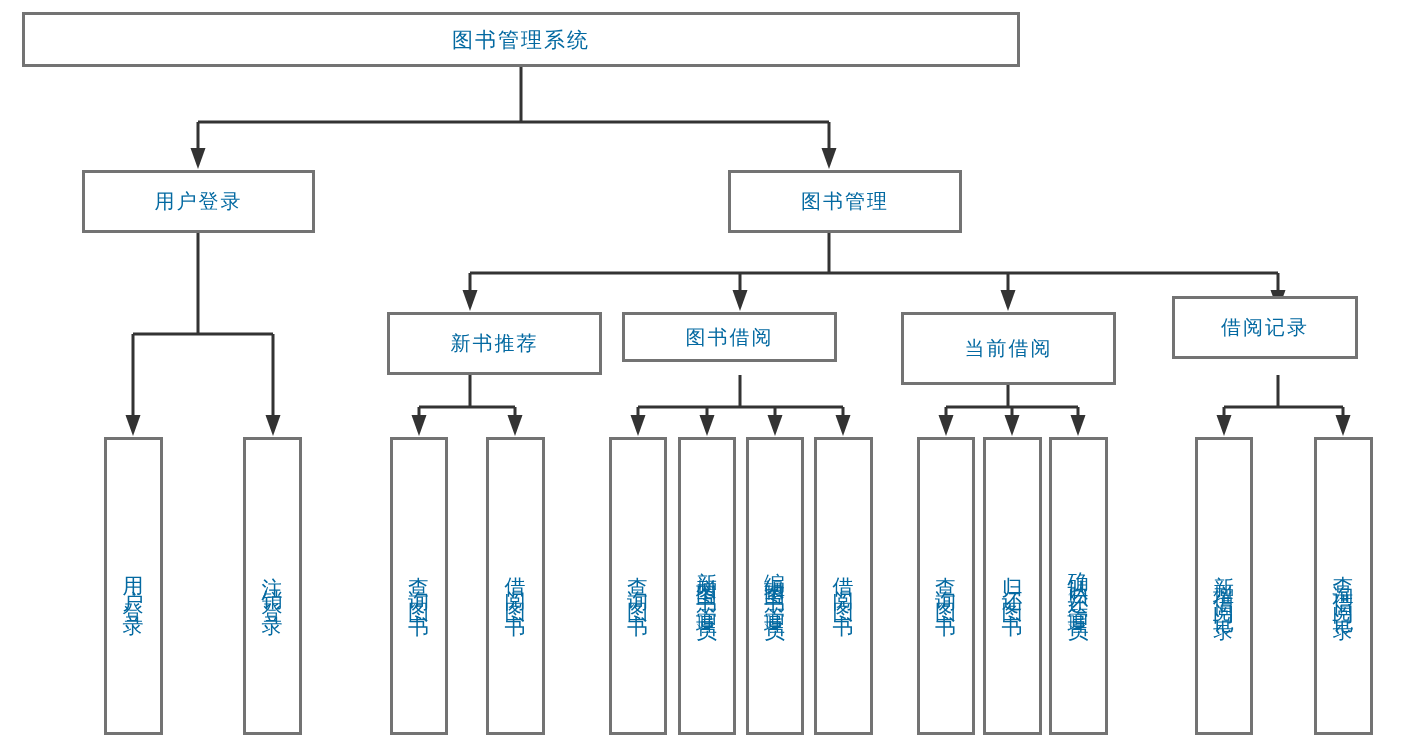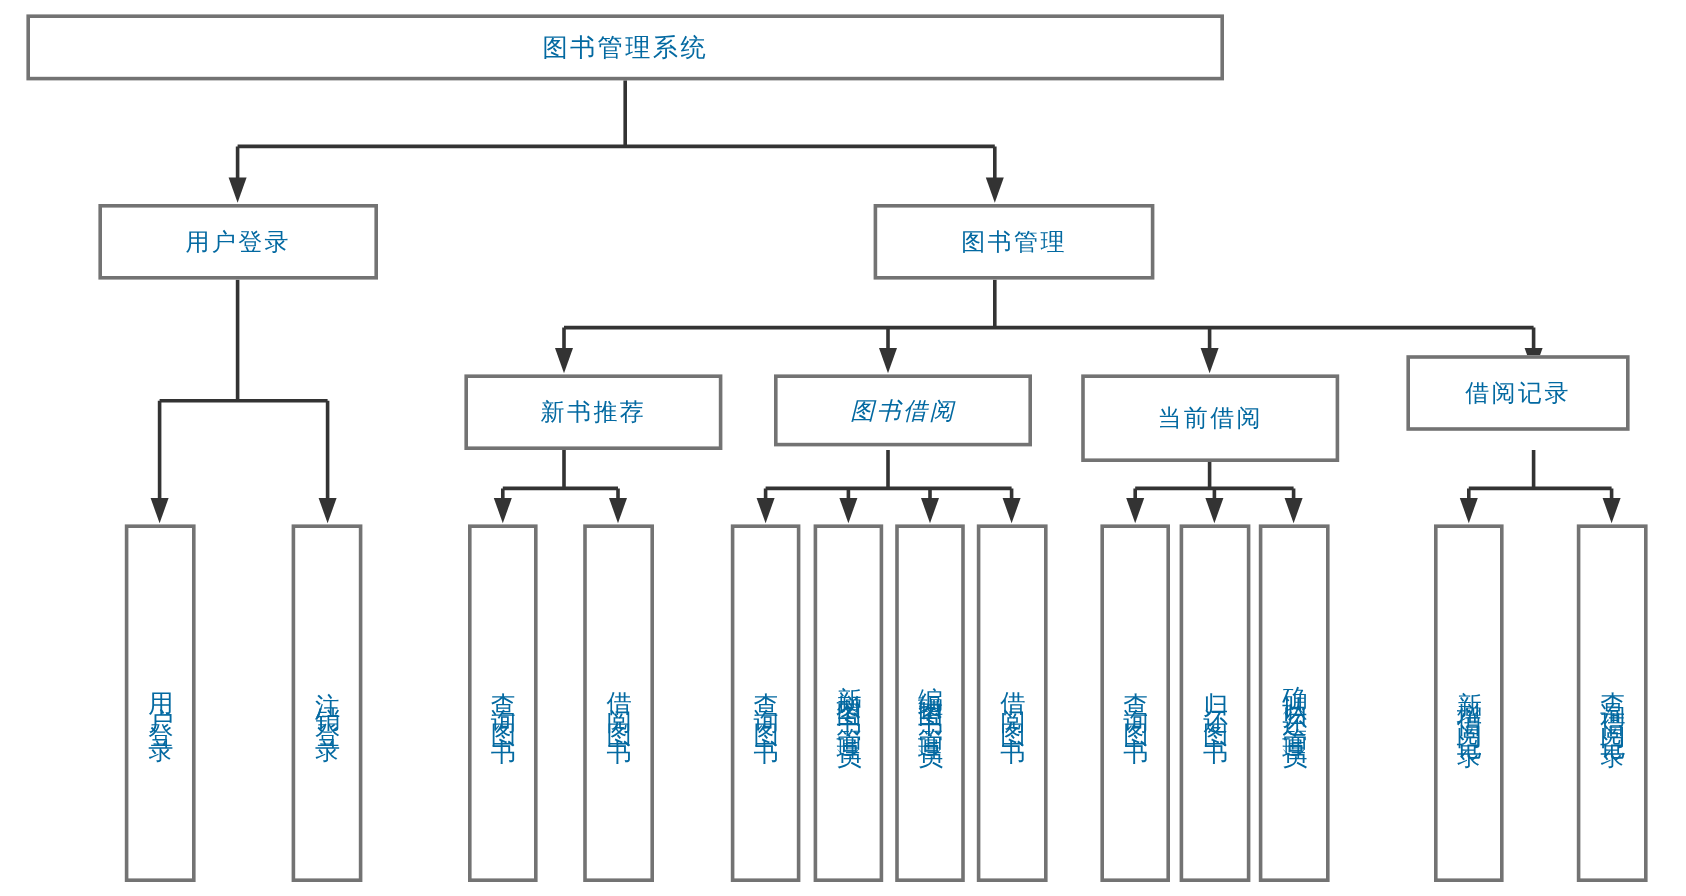--- a/index.html
+++ b/index.html
@@ -110,21 +110,21 @@
   <div class="node hnode" style="left:82px; top:170px; width:233px; height:63px;">
     <span>用户登录</span>
   </div>
   <div class="node hnode" style="left:712px; top:170px; width:234px; height:63px;margin-left:16px;">
     <span>图书管理</span>
   </div>
 
   <div class="node hnode" style="left:363px; top:312px; width:215px; height:63px;margin-left:24px;">
     <span>新书推荐</span>
   </div>
-  <div class="node hnode" style="left:645px; top:312px; width:215px; height:60px;font-style:italic;">
+  <div class="node hnode" style="left:622px; top:312px; width:215px; height:50px;">
     <span>图书借阅</span>
   </div>
   <div class="node hnode" style="left:901px; top:312px; width:215px; height:73px;">
     <span>当前借阅</span>
   </div>
   <div class="node hnode" style="left:1172px; top:296px; width:186px; height:63px;">
     <span>借阅记录</span>
   </div>
 
   <div class="node leaf" style="left:104px; top:437px; width:59px; height:298px;">

